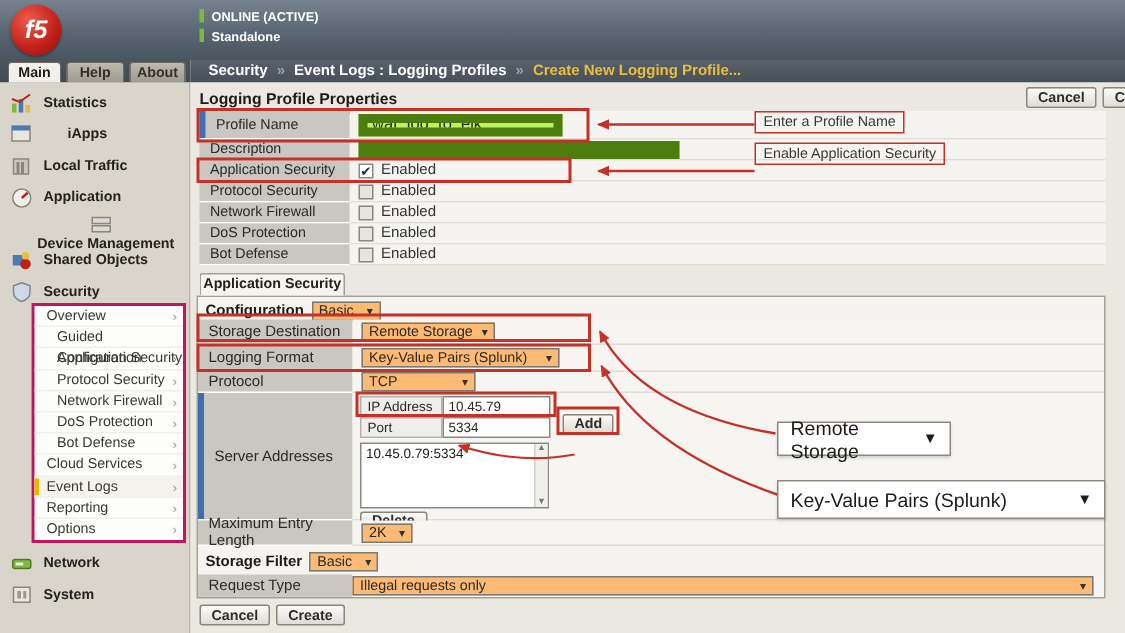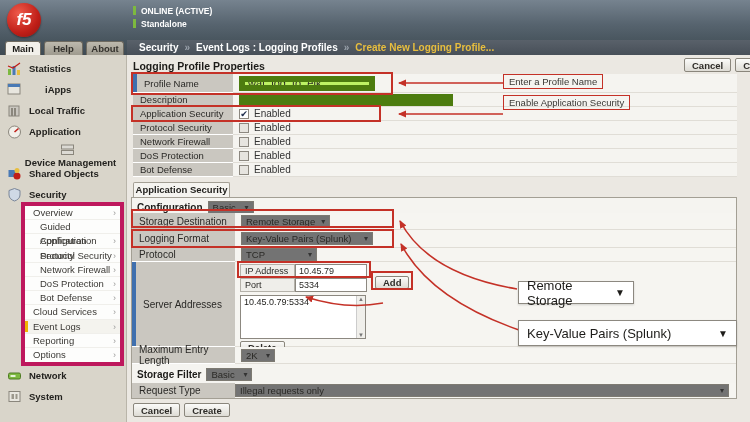--- a/index.html
+++ b/index.html
@@ -30,21 +30,21 @@
   .crumbbar span { font-size:10px; font-weight:bold; }
   .crumb { color:#fff; }
   .crumbsep { color:#9aa2ab; margin:0 6px; }
   .crumbcur { color:#e8be3e; }
 
   
   .sidebar { position:absolute; left:0; top:55px; width:127px; height:367px; background:#d9d5ca; border-right:1px solid #b9b5a9; }
   .navitem { position:absolute; left:0; width:127px; height:21px; display:flex; align-items:center; padding-left:7px; cursor:default; }
   .navitem .lbl { font-weight:bold; font-size:9.5px; color:#23221f; margin-left:7px; }
   .navicon { width:15px; height:15px; flex:0 0 15px; }
-  .submenu { position:absolute; left:21px; top:147px; width:103px; background:#fdfdfc; border:4px solid #be185d; }
+  .submenu { position:absolute; left:21px; top:147px; width:103px; background:#fdfdfc; border:2px solid #be185d; }
   .subitem { position:relative; height:14.2px; line-height:14.2px; padding-left:8px; font-size:9.5px; color:#3a3834;
              border-bottom:1px solid #f0efeb; cursor:default; }
   .subitem.indent { padding-left:15px; }
   .subitem .chev { position:absolute; right:4px; top:0; color:#999; font-size:9px; }
   .subitem.active { background:#f4f3ee; }
   .subitem.active::before { content:""; position:absolute; left:0; top:1px; bottom:1px; width:3px; background:#f0b400; }
 
   
   .main { position:absolute; left:127px; top:55px; width:623px; height:367px; background:#ebe8e2; }
   .topbtns { position:absolute; left:557px; top:3px; display:flex; gap:4px; }
@@ -67,21 +67,21 @@
         align-items:center; justify-content:center; margin-right:5px; font-size:9px; color:#1b2a4a; }
   .cb.checked { background:#fff; }
   .cb.checked::after { content:"\2714"; }
 
   
   .astab { position:absolute; left:6px; top:127px; width:97px; height:15px; background:#f5f4f0;
            border:1px solid #a39f94; border-bottom:none; border-radius:2px 2px 0 0;
            font-size:9.5px; font-weight:bold; color:#23221f; text-align:center; line-height:14px; z-index:5; }
   .panel { position:absolute; left:4px; top:142px; width:606px; height:202px; background:#f5f4f0; border:1px solid #a39f94; }
   .phead { position:absolute; left:5px; display:flex; align-items:center; gap:5px; font-size:10px; font-weight:bold; color:#1d1c19; }
-  .sel { display:inline-flex; align-items:center; justify-content:space-between; background:#737373;
+  .sel { display:inline-flex; align-items:center; justify-content:space-between; background:#fdba74;
          border:1px solid #7d7a72; height:13px; padding:0 4px; font-size:9.5px; font-weight:normal; color:#2a2926; cursor:default; }
   .sel::after { content:"\25BE"; font-size:8px; color:#333; margin-left:6px; }
   .crow { position:absolute; left:0; width:604px; display:flex; }
   .clabel { position:relative; width:103px; background:#cac7c0; border-bottom:1px solid #fff;
             display:flex; align-items:center; padding-left:7px; font-size:10px; color:#2a2926; }
   .clabel.accent::before { content:""; position:absolute; left:0; top:0; bottom:0; width:4px; background:#3f6fae; }
   .cval { flex:1; background:#f6f5f1; border-bottom:1px solid #e0ddd6; position:relative; }
 
   .minilbl { position:absolute; width:55px; height:14px; background:#efeeea; border:1px solid #b5b2aa;
              font-size:9px; color:#2a2926; line-height:12px; padding-left:4px; }

